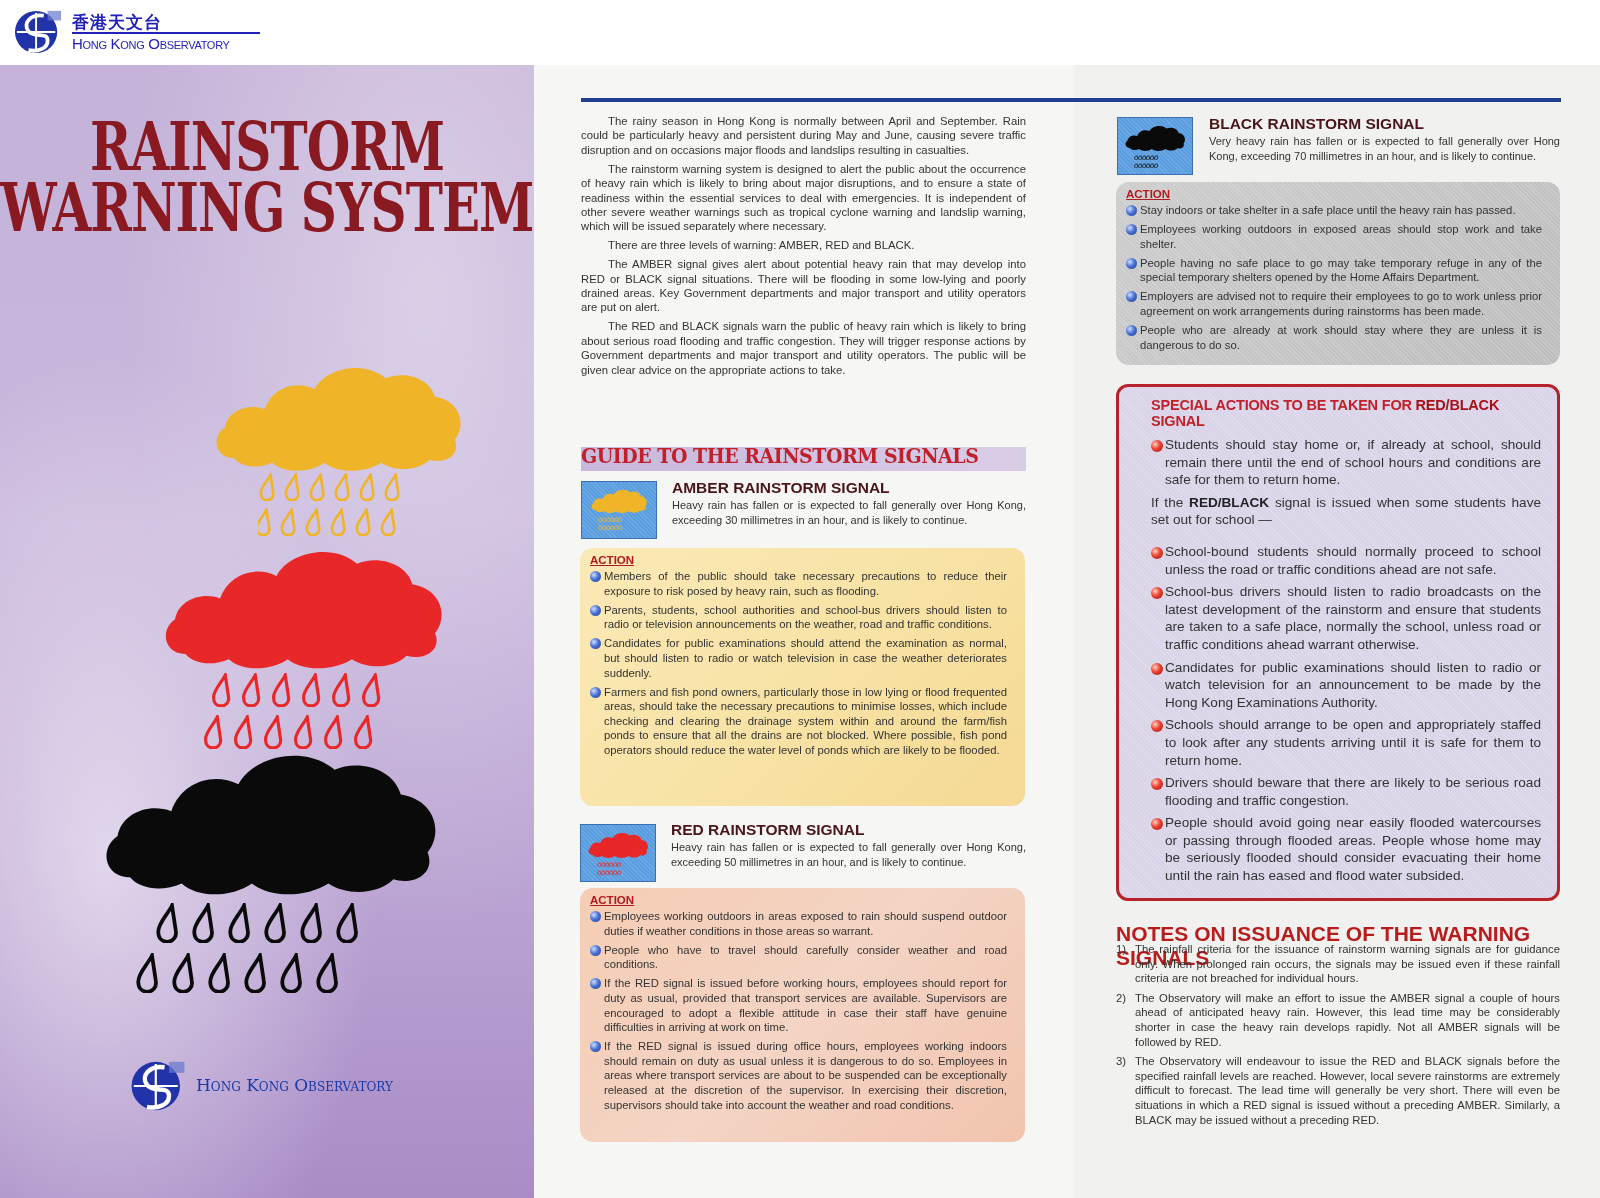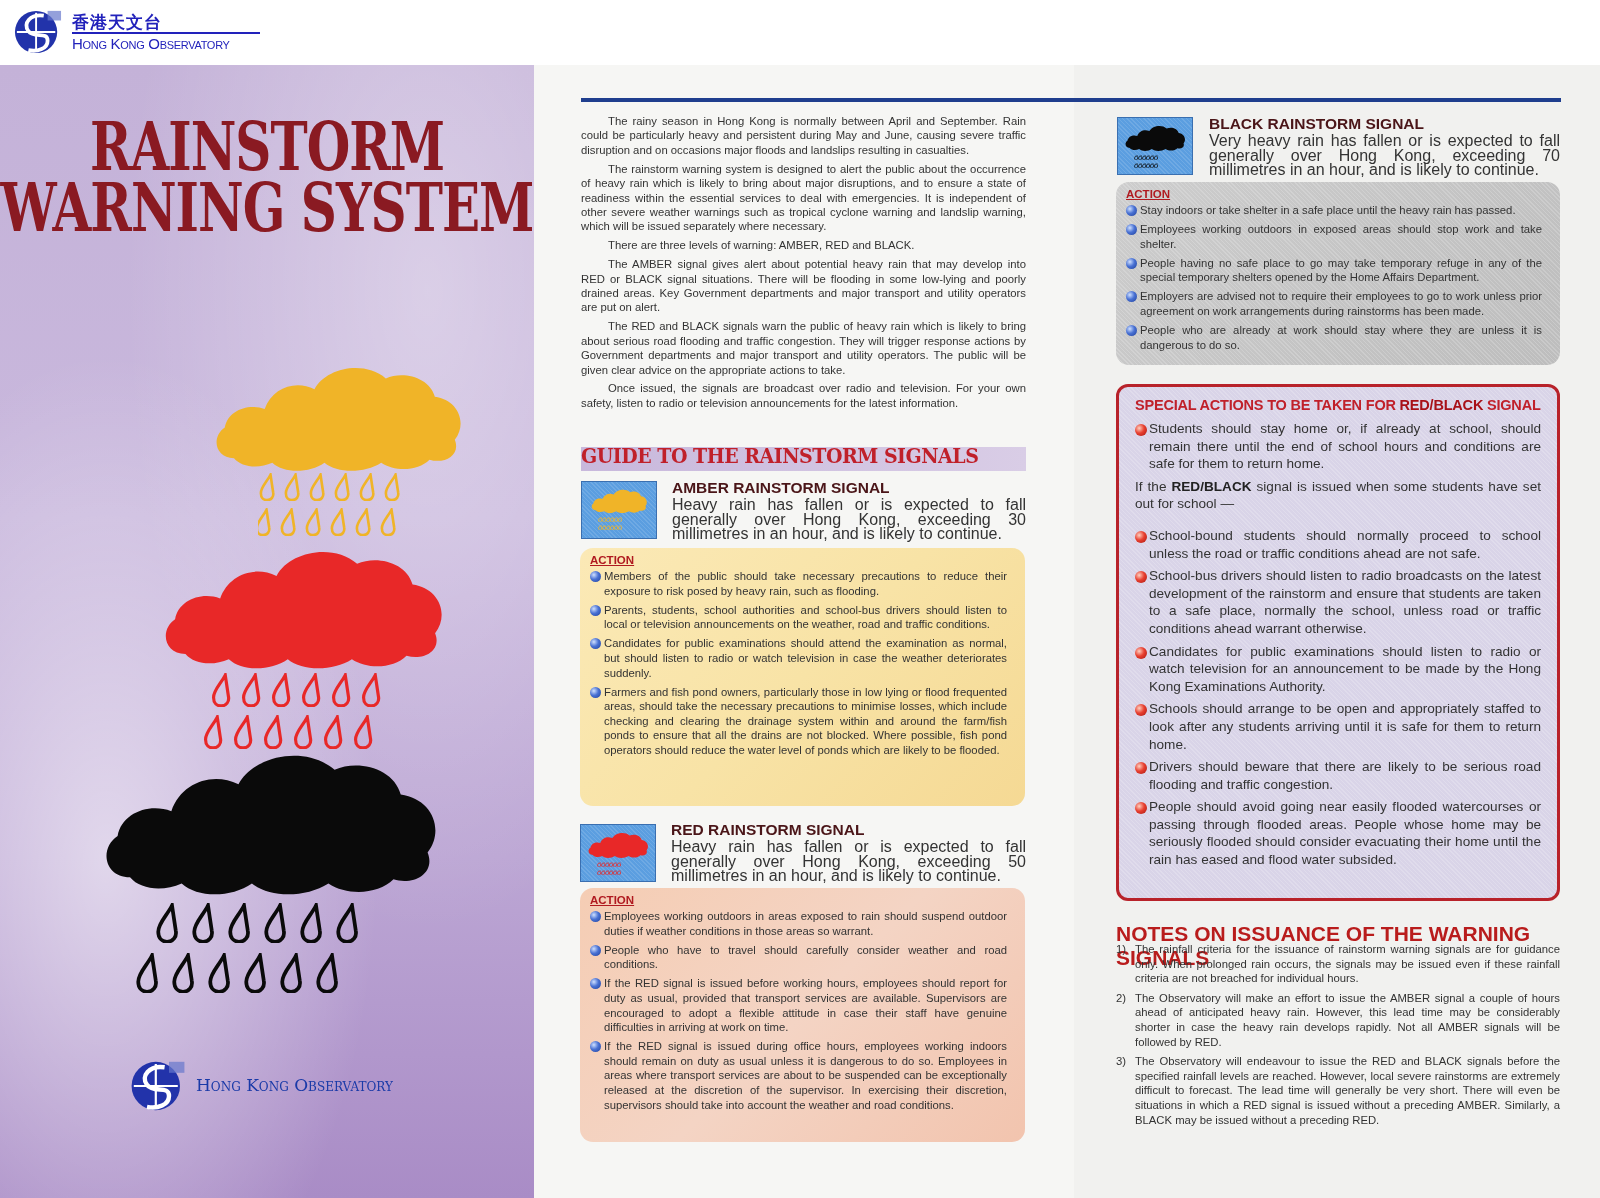--- a/index.html
+++ b/index.html
@@ -34,35 +34,35 @@
 
   .intro { position: absolute; left: 581px; top: 114px; width: 445px; font-size: 11.3px; line-height: 14.4px; text-align: justify; color: #333; }
   .intro p { text-indent: 27px; margin-bottom: 4.5px; }
 
   .guide-bar { position: absolute; left: 581px; top: 447px; width: 445px; height: 24px; background: linear-gradient(90deg, #c8b8dc 0%, #d9cde6 100%); }
   .guide-title { position: absolute; left: 581px; top: 445px; font-family: "DejaVu Serif", serif; font-weight: bold; font-size: 19px; color: #c0202a; transform: scaleY(1.05); letter-spacing: -0.5px; }
 
   .sig-icon { position: absolute; width: 76px; height: 58px; background: #5b9ee0; border: 1px solid #3a6fb0;
      background-image: repeating-linear-gradient(45deg, rgba(255,255,255,0.12) 0 1px, transparent 1px 3px); }
   .sig-title { position: absolute; font-size: 15.5px; font-weight: bold; color: #4a1518; }
-  .sig-desc { position: absolute; font-size: 16px; line-height: 14.5px; text-align: justify; color: #333; }
+  .sig-desc { position: absolute; font-size: 11px; line-height: 14.5px; text-align: justify; color: #333; }
 
   .action-box { position: absolute; border-radius: 13px; padding: 6px 18px 6px 10px; }
   .action-label { font-size: 11.5px; font-weight: bold; color: #b01a20; text-decoration: underline; margin-bottom: 3px; }
   .bullet { position: relative; padding-left: 14px; font-size: 11.3px; line-height: 14.6px; text-align: justify; color: #333; margin-bottom: 4.5px; }
   .bullet .dot { position: absolute; left: 0; top: 2px; width: 11px; height: 11px; border-radius: 50%; }
   .dot.blue { background: radial-gradient(circle at 35% 35%, #cfe0ff 0%, #4a72d4 45%, #1d3e9a 100%); }
   .dot.red { background: radial-gradient(circle at 35% 35%, #ffd0c0 0%, #e84030 45%, #a8140e 100%); }
 
   .amber-box { left: 580px; top: 548px; width: 445px; height: 258px; background: linear-gradient(135deg, #fbe9b6 0%, #f8e3a6 50%, #f5d994 100%); }
   .red-box { left: 580px; top: 888px; width: 445px; height: 254px; background: linear-gradient(135deg, #f5cdb4 0%, #f4d4c4 50%, #f2c4ae 100%); }
   .black-box { left: 1116px; top: 182px; width: 444px; height: 183px; background: #c9c9c9;
      background-image: repeating-linear-gradient(45deg, rgba(255,255,255,0.18) 0 1px, transparent 1px 3px), linear-gradient(135deg,#cdcdcd,#bdbdbd); }
 
-  .special-box { position: absolute; left: 1116px; top: 384px; width: 444px; height: 517px; border: 3px solid #b8222a; border-radius: 12px; background: #d9d4e8; padding: 10px 16px 8px 16px;
+  .special-box { position: absolute; left: 1116px; top: 384px; width: 444px; height: 517px; border: 3px solid #b8222a; border-radius: 12px; background: #d9d4e8; padding: 10px 16px 8px 32px;
      background-image: repeating-linear-gradient(45deg, rgba(255,255,255,0.18) 0 1px, transparent 1px 3px); }
   .special-title { font-size: 14.5px; font-weight: bold; color: #c0202a; margin-bottom: 7px; letter-spacing: -0.2px; }
   .special-title b { color: #a81018; }
   .sp-bullet { position: relative; padding-left: 14px; font-size: 13.6px; line-height: 17.6px; text-align: justify; color: #333; margin-bottom: 5px; }
   .sp-bullet .dot { position: absolute; left: 0; top: 4px; width: 12px; height: 12px; border-radius: 50%; }
   .sp-para { font-size: 13.6px; line-height: 17.6px; text-align: justify; color: #333; margin-bottom: 14px; }
   .sp-para b { color: #222; }
 
   .notes-title { position: absolute; left: 1116px; top: 922px; font-size: 21px; font-weight: bold; color: #b91c1c; }
   .notes { position: absolute; left: 1116px; top: 942px; width: 444px; }
@@ -166,39 +166,38 @@
 <div class="page-mid"></div>
 <div class="page-right"></div>
 <div class="top-rule"></div>
 
 <div class="intro">
   <p>The rainy season in Hong Kong is normally between April and September. Rain could be particularly heavy and persistent during May and June, causing severe traffic disruption and on occasions major floods and landslips resulting in casualties.</p>
   <p>The rainstorm warning system is designed to alert the public about the occurrence of heavy rain which is likely to bring about major disruptions, and to ensure a state of readiness within the essential services to deal with emergencies. It is independent of other severe weather warnings such as tropical cyclone warning and landslip warning, which will be issued separately where necessary.</p>
   <p>There are three levels of warning: AMBER, RED and BLACK.</p>
   <p>The AMBER signal gives alert about potential heavy rain that may develop into RED or BLACK signal situations. There will be flooding in some low-lying and poorly drained areas. Key Government departments and major transport and utility operators are put on alert.</p>
   <p>The RED and BLACK signals warn the public of heavy rain which is likely to bring about serious road flooding and traffic congestion. They will trigger response actions by Government departments and major transport and utility operators. The public will be given clear advice on the appropriate actions to take.</p>
-  <p>Once issued, the signals are broadcast over radio and television. For your own safety, listen to radio or television announcements for the latest information.</p>
 </div>
 
 <div class="guide-bar"></div>
 <div class="guide-title">GUIDE TO THE RAINSTORM SIGNALS</div>
 
 <div class="sig-icon" style="left:581px;top:481px;">
   <svg style="position:absolute;left:8px;top:6px;width:58px;height:26px;fill:#f0b428">
       <use href="#cloud"></use>
     </svg>
   <div style="position:absolute;left:16px;top:34px;font-size:8px;line-height:8px;color:#f0b428;font-style:italic;letter-spacing:-0.5px;">ôôôôôô<br>ôôôôôô</div>
 </div>
 <div class="sig-title" style="left:672px;top:479px;">AMBER RAINSTORM SIGNAL</div>
 <div class="sig-desc" style="left:672px;top:498px;width:354px;">Heavy rain has fallen or is expected to fall generally over Hong Kong, exceeding 30 millimetres in an hour, and is likely to continue.</div>
 
 <div class="action-box amber-box">
   <div class="action-label">ACTION</div>
   <div class="bullet"><span class="dot blue"></span><span>Members of the public should take necessary precautions to reduce their exposure to risk posed by heavy rain, such as flooding.</span></div>
-  <div class="bullet"><span class="dot blue"></span><span>Parents, students, school authorities and school-bus drivers should listen to local or television announcements on the weather, road and traffic conditions.</span></div>
+  <div class="bullet"><span class="dot blue"></span><span>Parents, students, school authorities and school-bus drivers should listen to radio or television announcements on the weather, road and traffic conditions.</span></div>
   <div class="bullet"><span class="dot blue"></span><span>Candidates for public examinations should attend the examination as normal, but should listen to radio or watch television in case the weather deteriorates suddenly.</span></div>
   <div class="bullet"><span class="dot blue"></span><span>Farmers and fish pond owners, particularly those in low lying or flood frequented areas, should take the necessary precautions to minimise losses, which include checking and clearing the drainage system within and around the farm/fish ponds to ensure that all the drains are not blocked. Where possible, fish pond operators should reduce the water level of ponds which are likely to be flooded.</span></div>
 </div>
 
 <div class="sig-icon" style="left:580px;top:824px;">
   <svg style="position:absolute;left:6px;top:6px;width:62px;height:28px;fill:#e82828">
       <use href="#cloud"></use>
     </svg>
   <div style="position:absolute;left:16px;top:36px;font-size:8px;line-height:8px;color:#e82828;font-style:italic;letter-spacing:-0.5px;">ôôôôôô<br>ôôôôôô</div>
 </div>

